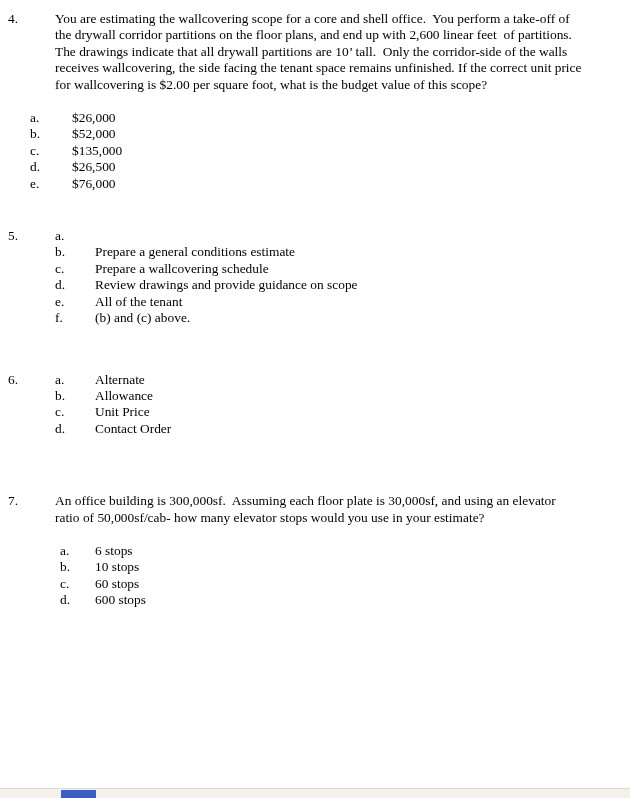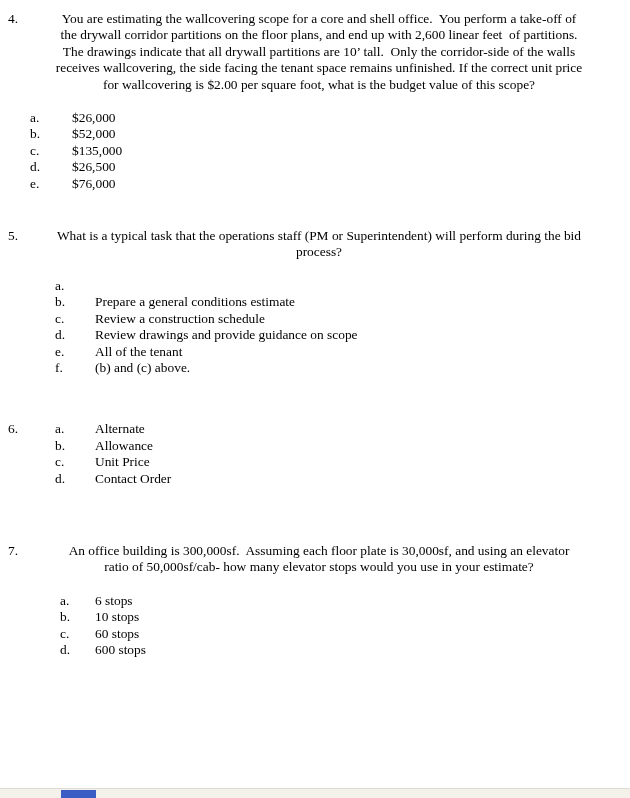--- a/index.html
+++ b/index.html
@@ -9,21 +9,21 @@
     color: #000000;
     font-family: "Liberation Serif", serif;
     font-size: 13.4px;
     line-height: 16.4px;
     overflow: hidden;
     position: relative;
   }
   .doc { padding: 11px 8px 0 8px; }
   .question { position: relative; }
   .qnum { position: absolute; left: 0; top: 0; }
-  .qtext { margin-left: 47px; width: 528px; white-space: pre-wrap; text-align: center; }
+  .qtext { margin-left: 47px; width: 528px; white-space: pre-wrap; }
   .options { margin-top: 17px; }
   .option { display: flex; }
   .letter { flex: 0 0 auto; }
   .otext { flex: 0 0 auto; white-space: pre-wrap; font-family: Liberation Serif, serif; }
 
   .q4 { margin-bottom: 36px; }
   .q5 { margin-bottom: 45px; }
   .q6 { margin-bottom: 56px; }
   .q7 { margin-bottom: 0; }
 
@@ -77,32 +77,31 @@
       </div>
       <div class="option">
         <span class="letter">e.</span>
         <span class="otext">$76,000</span>
       </div>
     </div>
   </div>
 
   <div class="question q5">
     <span class="qnum">5.</span>
-    <div class="qtext">What is a typical task that the operations staff (PM or Superintendent) will perform during the bid process?</div>
     <div class="options">
       <div class="option">
         <span class="letter">a.</span>
       </div>
       <div class="option">
         <span class="letter">b.</span>
         <span class="otext">Prepare a general conditions estimate</span>
       </div>
       <div class="option">
         <span class="letter">c.</span>
-        <span class="otext">Review a construction schedule</span>
+        <span class="otext">Prepare a wallcovering schedule</span>
       </div>
       <div class="option">
         <span class="letter">d.</span>
         <span class="otext">Review drawings and provide guidance on scope</span>
       </div>
       <div class="option">
         <span class="letter">e.</span>
         <span class="otext">All of the tenant</span>
       </div>
       <div class="option">

